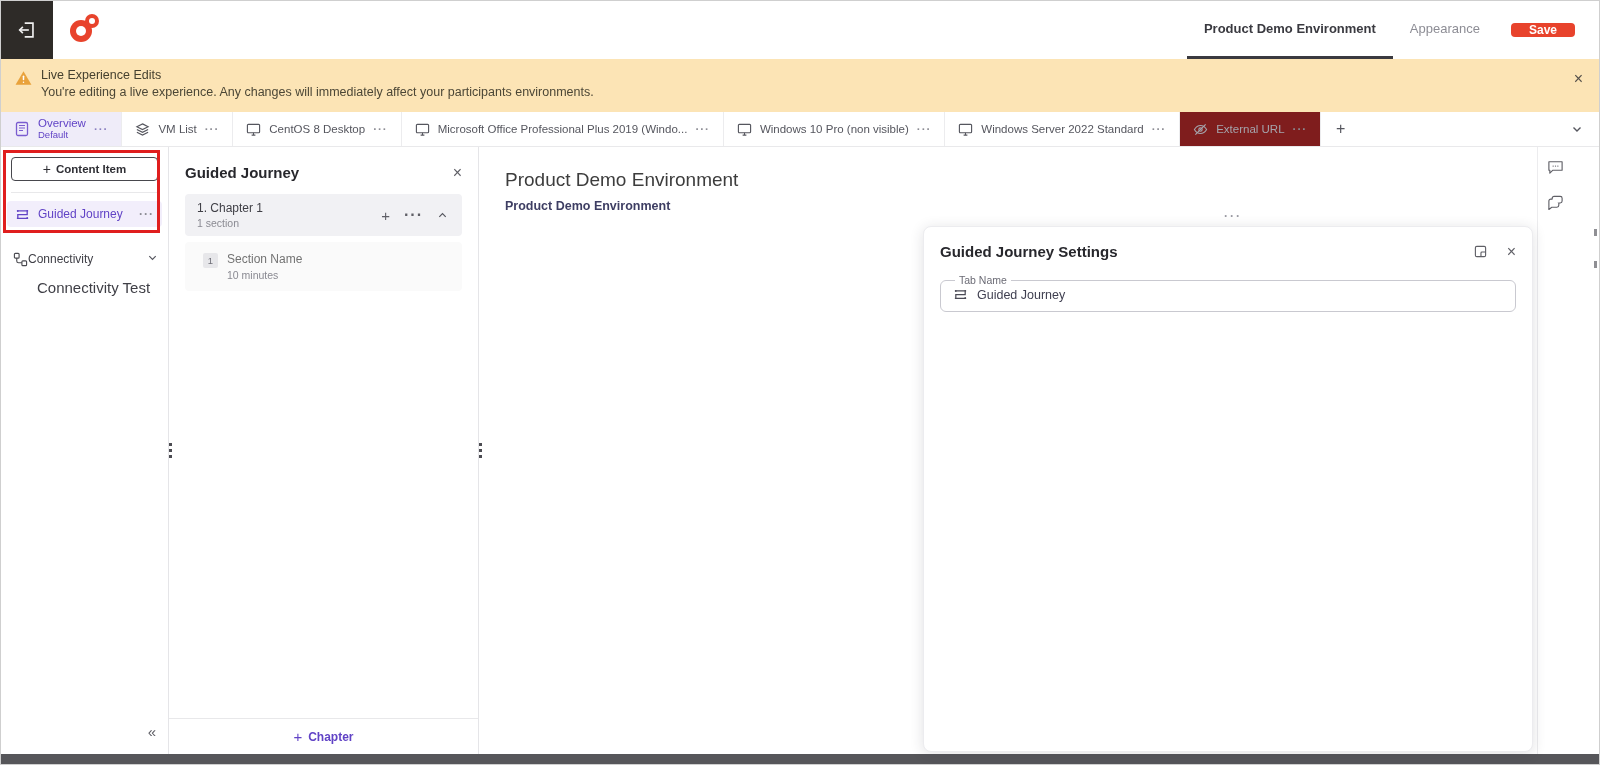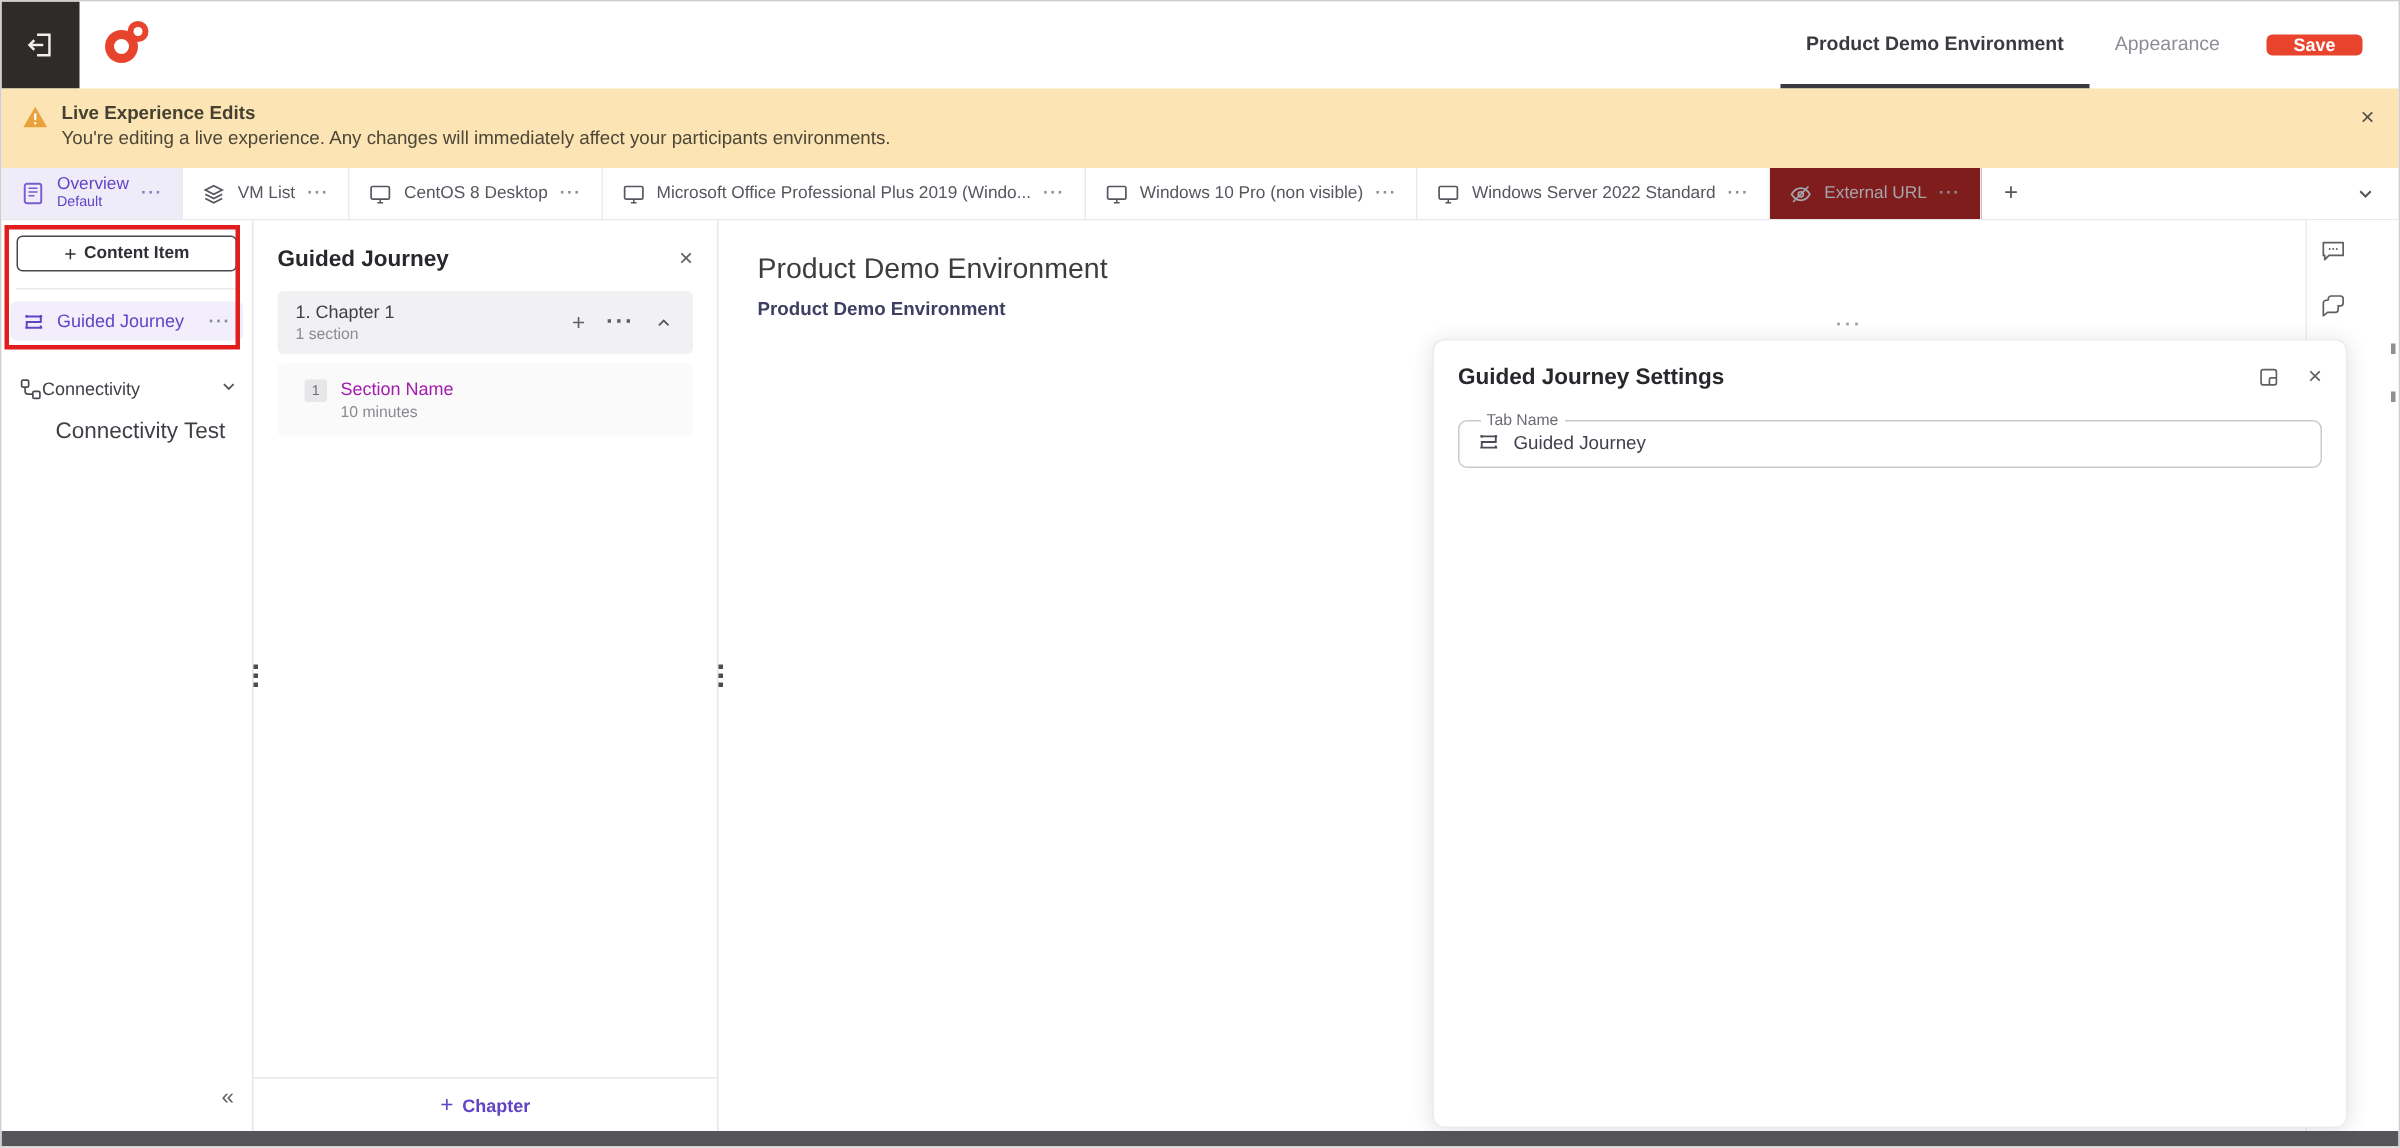--- a/index.html
+++ b/index.html
@@ -15,21 +15,21 @@
   .titles .app-label { font-size:11px; color:#8b8b93; }
   .titles .app-title { font-size:15px; font-weight:bold; color:#3a3a40; margin-top:2px; }
   .header-right { margin-left:auto; display:flex; align-items:stretch; height:100%; }
   .htab { display:flex; align-items:center; padding:0 17px; font-size:13px; color:#8d8d95; cursor:pointer; border-bottom:3px solid transparent; }
   .htab.active { color:#3a3a40; font-weight:bold; border-bottom-color:#3a3a40; }
   .save-btn { align-self:center; margin:0 24px 0 14px; background:#e8432c; color:#fff; font-size:12px; font-weight:bold; border:none; border-radius:4px; padding:0 18px; cursor:pointer; }
 
   
   .banner { position:relative; height:53px; background:#fce4b5; display:flex; padding:9px 0 0 14px; }
   .banner-text { margin-left:9px; }
-  .banner-title { font-size:12.5px; font-weight:bold; color:#45402f; }
+  .banner-title { font-size:12.5px; font-weight:normal; color:#45402f; }
   .banner-msg { font-size:12.5px; color:#4c4736; margin-top:3px; }
   .banner-close { position:absolute; right:16px; top:12px; font-size:16px; color:#55504a; cursor:pointer; line-height:1; }
 
   
   .tabbar { display:flex; align-items:stretch; height:35px; border-bottom:1px solid #e9e9eb; background:#fff; font-size:11.5px; color:#55565e; }
   .tab { display:flex; align-items:center; gap:8px; padding:0 13px; border-right:1px solid #ececee; cursor:pointer; white-space:nowrap; }
   .tab .dots { color:#8c8c94; letter-spacing:1px; font-weight:bold; cursor:pointer; }
   .tab.active { background:#efecf9; color:#6143c6; }
   .tab.active .dots { color:#8a7fc0; }
   .tab.disabled { background:#7f1d1d; color:#a5a5ad; }
@@ -65,41 +65,41 @@
   .jpanel-close { font-size:16px; color:#5f5f66; cursor:pointer; line-height:1; }
   .chapter-card { display:flex; align-items:center; margin:0 16px; background:#f1f1f4; border-radius:4px; padding:7px 14px 7px 12px; cursor:pointer; }
   .chapter-name { font-size:12px; color:#3f3f46; }
   .chapter-meta { font-size:10.5px; color:#8a8a92; margin-top:2px; }
   .chapter-actions { margin-left:auto; display:flex; align-items:center; gap:14px; color:#5f5f66; }
   .chapter-actions .plus { font-size:15px; cursor:pointer; line-height:1; }
   .chapter-actions .dots { letter-spacing:1px; font-weight:bold; cursor:pointer; }
   .chapter-actions .chev { cursor:pointer; display:flex; }
   .section-item { display:flex; align-items:flex-start; gap:9px; margin:6px 16px 0; background:#fafafa; border-radius:4px; padding:10px 12px 10px 18px; cursor:pointer; }
   .section-badge { flex:none; width:15px; height:15px; background:#e7e7ea; border-radius:2px; font-size:9.5px; color:#6f6f78; display:flex; align-items:center; justify-content:center; margin-top:1px; }
-  .section-name { font-size:12px; color:#a21caf; }
+  .section-name { font-size:12px; color:#737373; }
   .section-duration { font-size:10.5px; color:#8a8a92; margin-top:3px; }
   .jpanel-footer { margin-top:auto; border-top:1px solid #e8e8ea; height:36px; display:flex; align-items:center; justify-content:center; }
   .add-chapter { display:flex; align-items:center; gap:6px; color:#6143c6; font-size:12px; font-weight:600; cursor:pointer; }
   .add-chapter .plus { font-size:15px; font-weight:400; }
 
   
   .main { position:relative; flex:1; padding:22px 0 0 26px; }
   .main-heading { font-size:19px; color:#3d3d3d; font-weight:400; }
   .main-subheading { font-size:12.5px; color:#3e3e63; font-weight:bold; margin-top:8px; }
   .cta-btn { display:inline-flex; align-items:center; gap:12px; margin-top:12px; background:#5517e0; color:#fff; border:none; font-family:inherit; font-size:13px; font-weight:bold; padding:13px 18px; cursor:pointer; }
 
   
   .icon-strip { position:absolute; right:0; top:0; bottom:0; width:62px; border-left:1px solid #ececee; background:#fff; padding:12px 0 0 9px; display:flex; flex-direction:column; gap:15px; z-index:1; }
   .strip-icon { color:#5f5f66; cursor:pointer; }
   .scroll-marks { position:absolute; right:2px; top:82px; z-index:2; }
   .scroll-marks i { display:block; width:3px; height:7px; background:#8f8f94; margin-bottom:25px; }
 
   
   .settings-drag { position:absolute; left:745px; top:62px; color:#9a9aa2; font-weight:bold; letter-spacing:2px; font-size:12px; cursor:grab; z-index:11; }
-  .spanel { position:absolute; left:476px; top:79px; width:610px; bottom:2px; background:#fff; border:1px solid #ececef; border-radius:8px; box-shadow:0 2px 14px rgba(40,40,60,.14); z-index:10; }
+  .spanel { position:absolute; left:444px; top:79px; width:610px; bottom:2px; background:#fff; border:1px solid #ececef; border-radius:8px; box-shadow:0 2px 14px rgba(40,40,60,.14); z-index:10; }
   .spanel-head { display:flex; align-items:center; justify-content:space-between; padding:16px 16px 0; }
   .spanel-title { font-size:15px; font-weight:bold; color:#27272c; }
   .spanel-actions { display:flex; align-items:center; gap:20px; color:#5f5f66; }
   .spanel-actions .close { font-size:16px; cursor:pointer; line-height:1; }
   .spanel-actions .expand { cursor:pointer; display:flex; }
   .field { margin:14px 16px 0; border:1px solid #c9c9d0; border-radius:6px; padding:0 10px 9px; }
   .field legend { font-size:10.5px; color:#6b6b75; padding:0 4px; margin-left:4px; }
   .field-row { display:flex; align-items:center; gap:9px; padding:1px 2px 0; }
   .field-input { border:none; outline:none; font-family:inherit; font-size:12.5px; color:#3f3f50; flex:1; background:transparent; }
 

